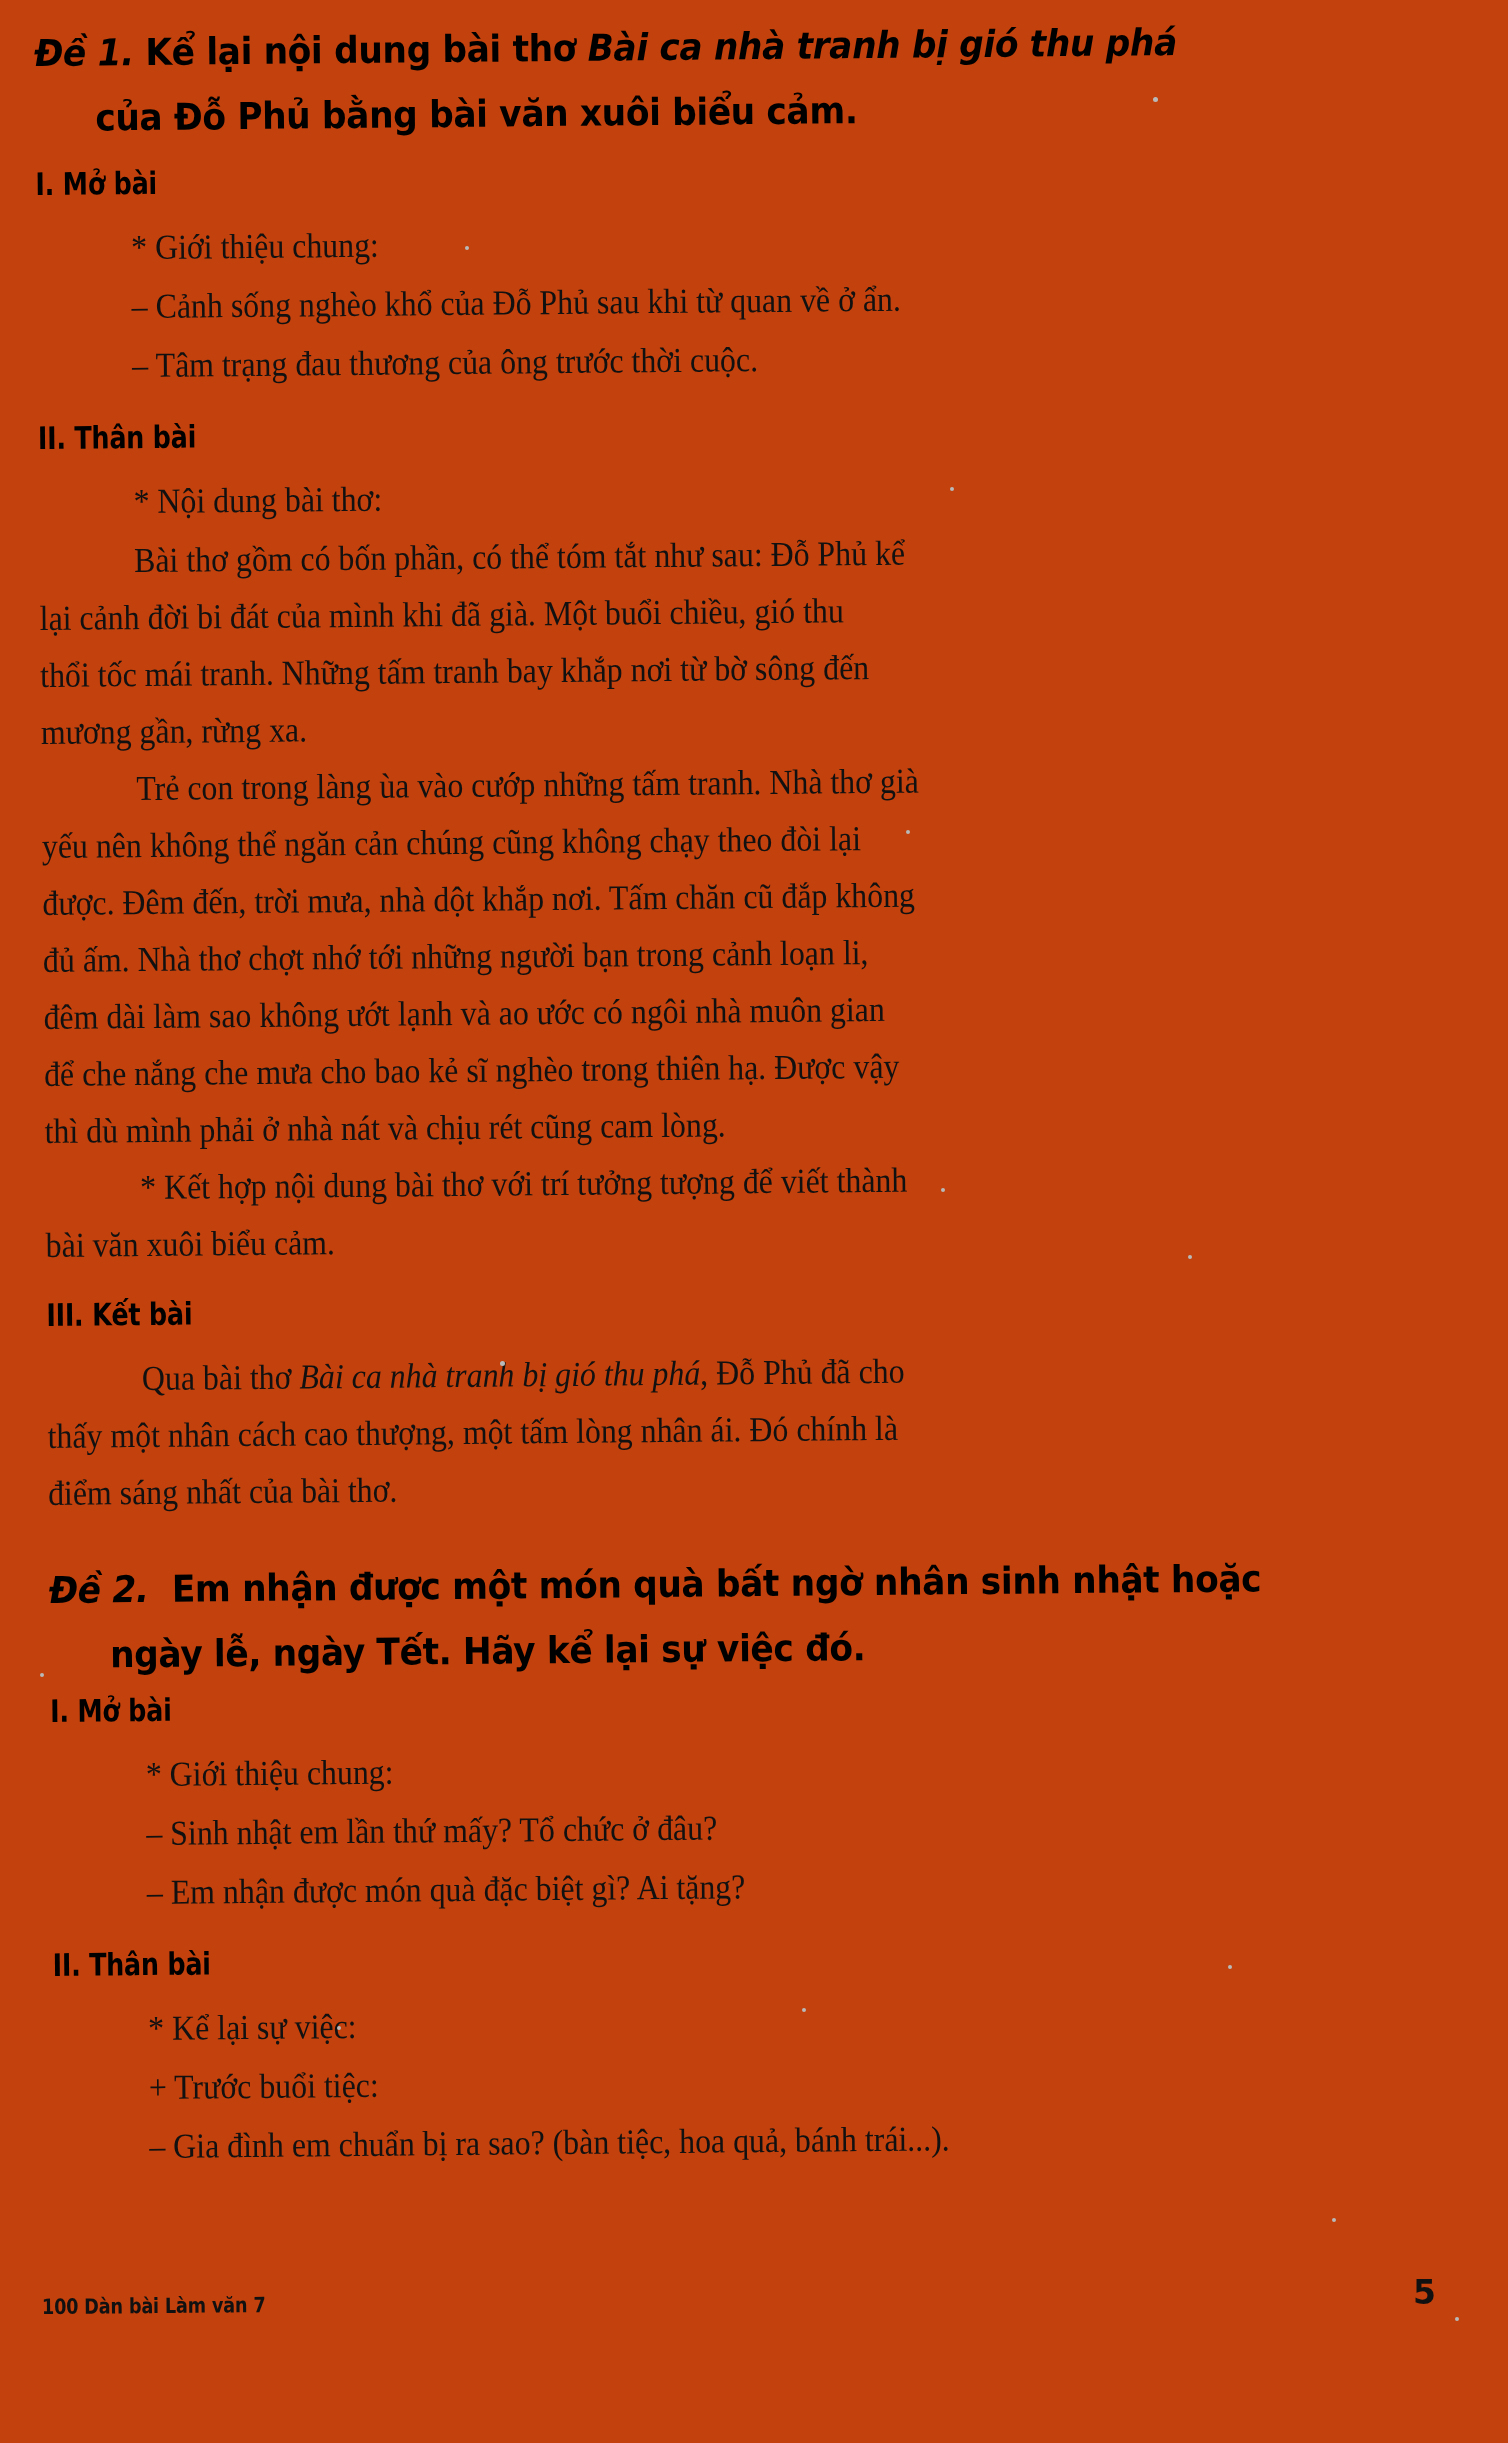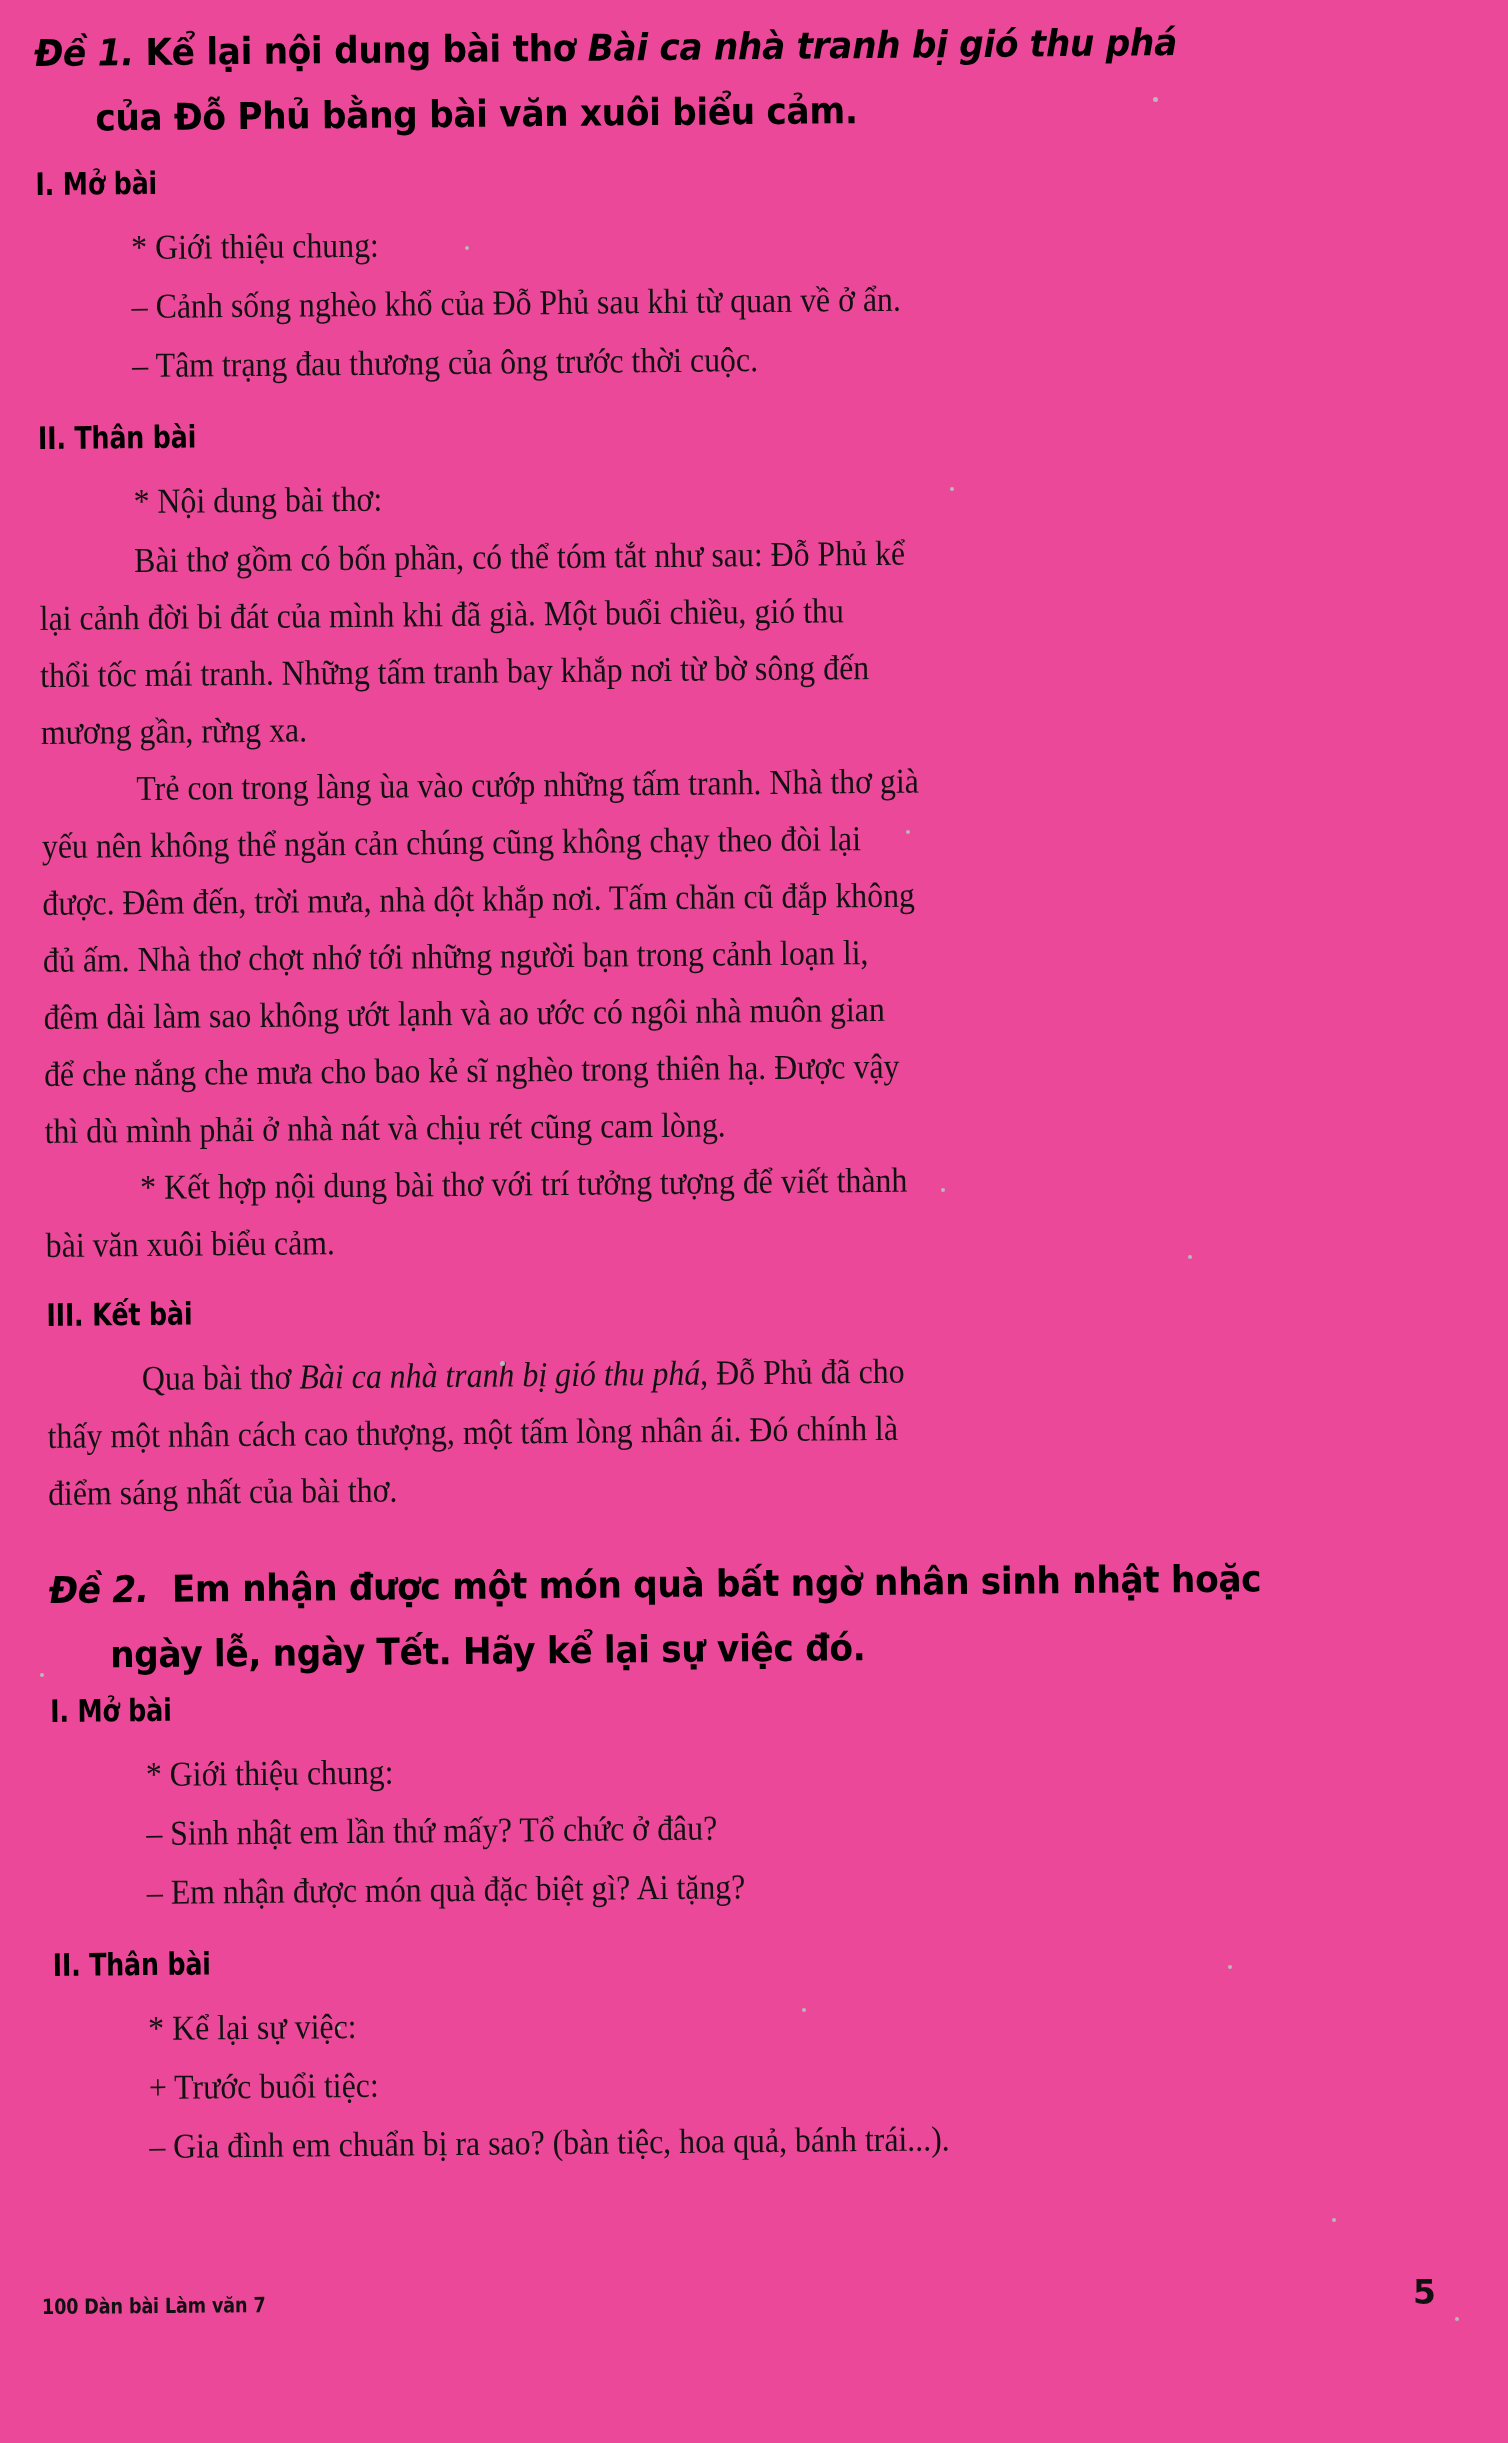--- a/index.html
+++ b/index.html
@@ -15,21 +15,21 @@
     color: #0a0a0a;
     position: relative;
   }
 
   
   .page {
     position: absolute;
     left: 0; top: 0;
     width: 1509px;
     height: 2443px;
-    background: #ec4899;
+    background: #c2410c;
   }
 
   .content {
     position: absolute;
     left: 34px;
     top: 26px;
     width: 1436px;
     transform: rotate(-0.55deg);
     transform-origin: 0 0;
   }

